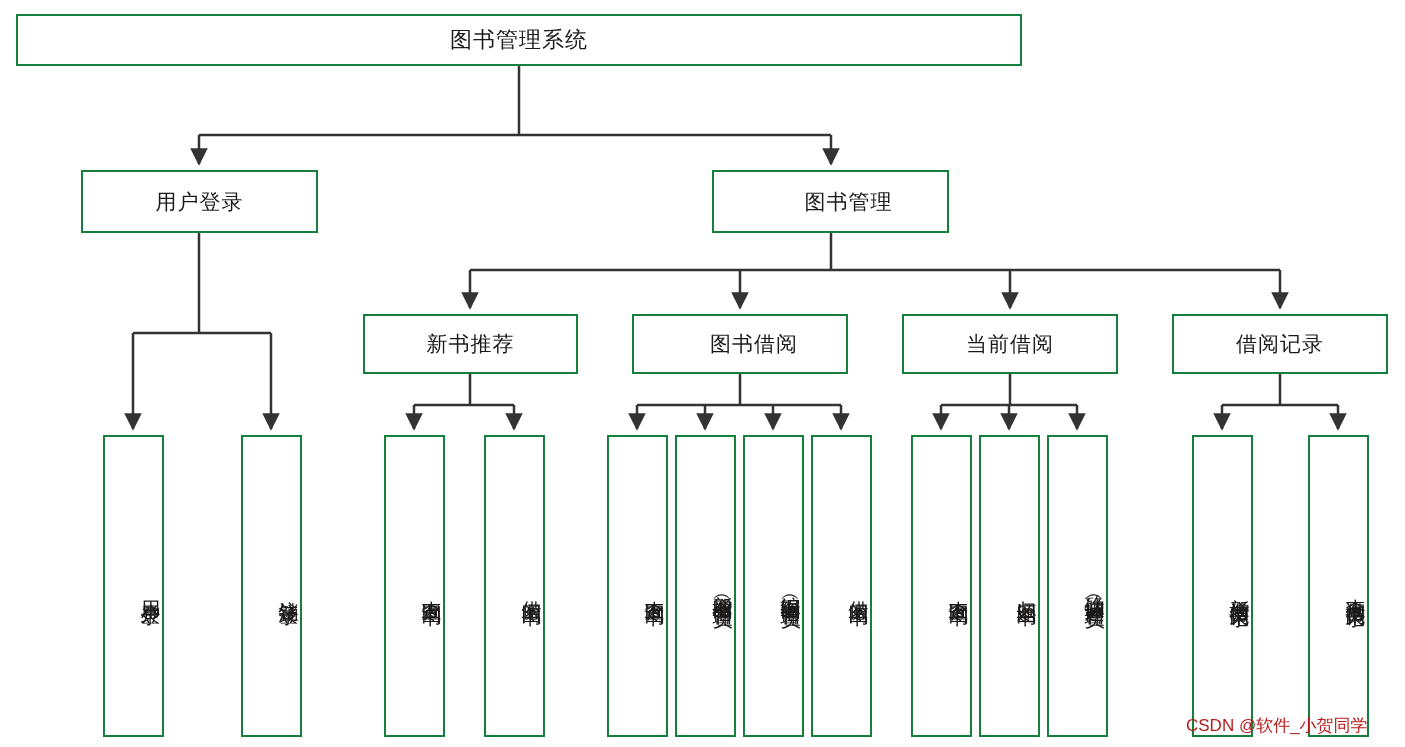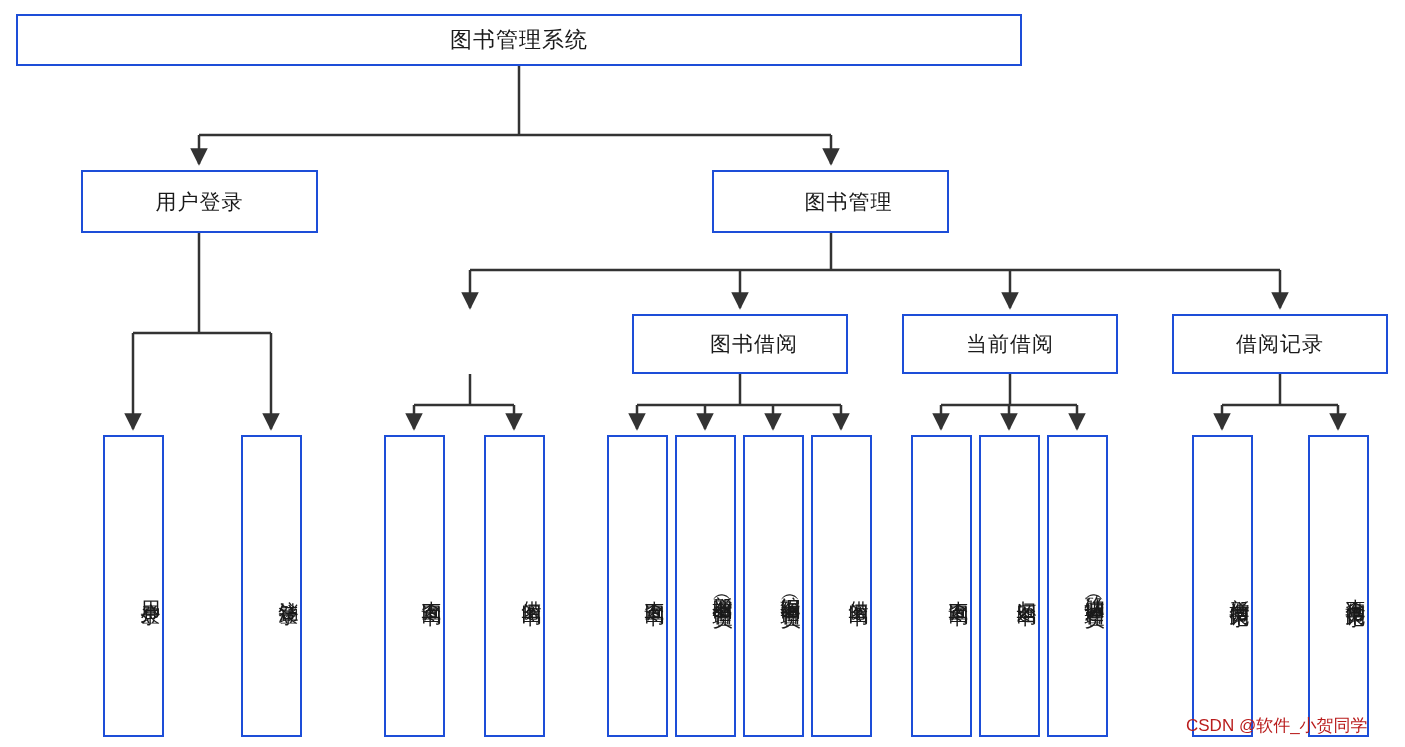--- a/index.html
+++ b/index.html
@@ -23,21 +23,21 @@
     left: 0;
     top: 0;
     width: 1405px;
     height: 747px;
     pointer-events: none;
   }
   .node {
     position: absolute;
     box-sizing: border-box;
     background: #ffffff;
-    border: 2px solid #1d4ed8;
+    border: 2px solid #15803d;
     display: flex;
     align-items: center;
     justify-content: center;
     color: #1a1a1a;
     z-index: 2;
   }
   .node.h {
     font-size: 21px;
     letter-spacing: 1px;
   }
@@ -128,20 +128,23 @@
     <span class="label">图书管理系统</span>
   </div>
 
   <div class="node h" style="left:81px; top:170px; width:237px; height:63px;">
     <span class="label">用户登录</span>
   </div>
   <div class="node h" style="left:712px; top:170px; width:237px; height:63px;padding-left:36px;">
     <span class="label">图书管理</span>
   </div>
 
+  <div class="node h" style="left:363px; top:314px; width:215px; height:60px;">
+    <span class="label">新书推荐</span>
+  </div>
   <div class="node h" style="left:632px; top:314px; width:216px; height:60px;padding-left:28px;">
     <span class="label">图书借阅</span>
   </div>
   <div class="node h" style="left:902px; top:314px; width:216px; height:60px;">
     <span class="label">当前借阅</span>
   </div>
   <div class="node h" style="left:1172px; top:314px; width:216px; height:60px;">
     <span class="label">借阅记录</span>
   </div>
 

